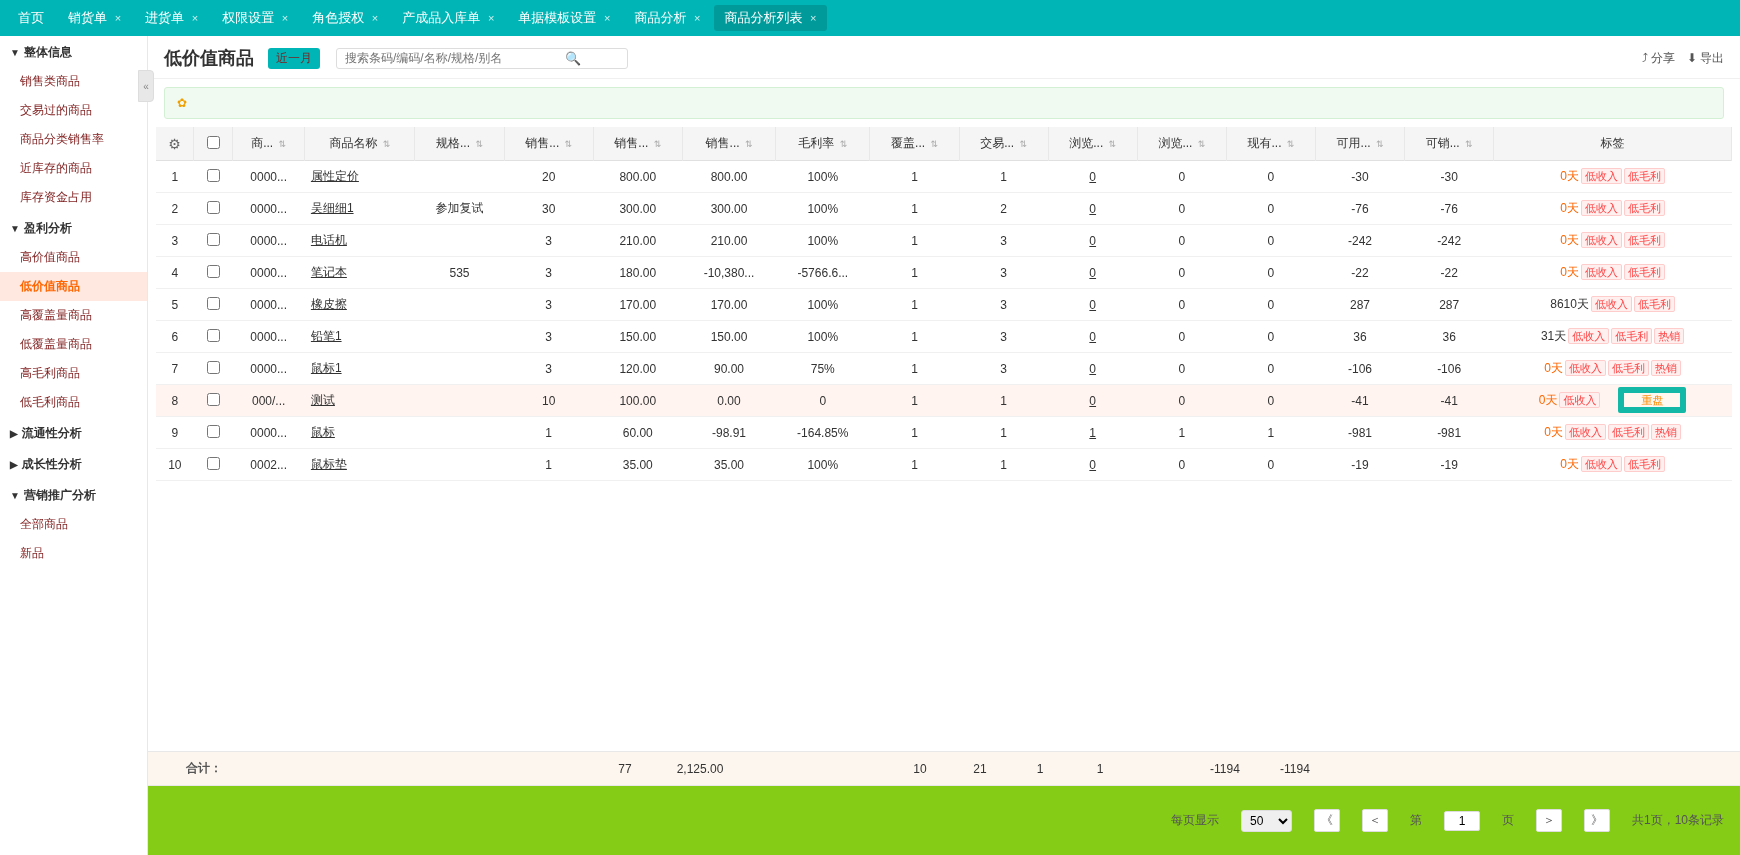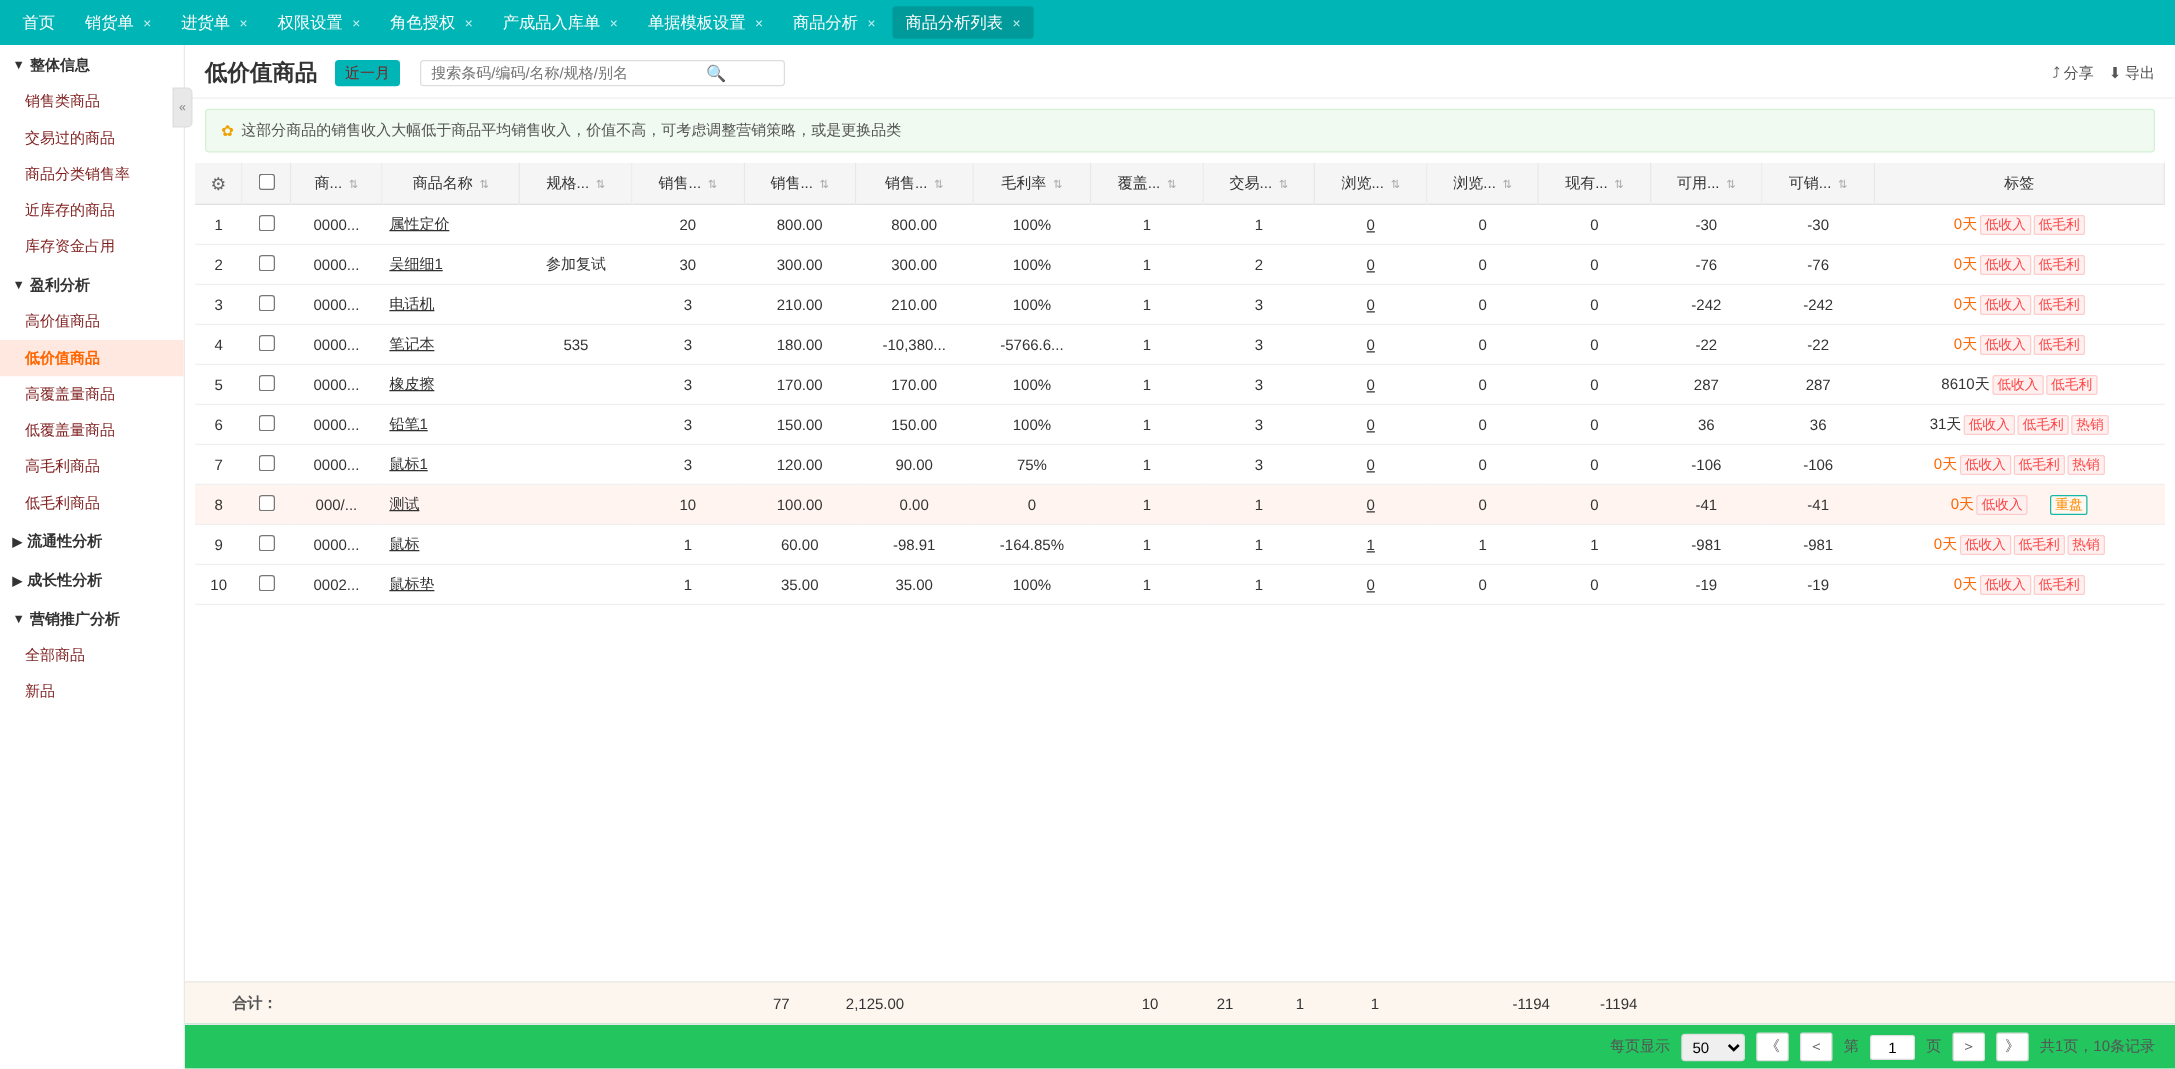--- a/index.html
+++ b/index.html
@@ -183,21 +183,21 @@
     tbody tr.highlighted { background: #fff4f0; }
     tbody td {
       padding: 7px 6px;
       text-align: center;
       color: #333;
       white-space: nowrap;
     }
     tbody td.text-left { text-align: left; text-decoration: underline; }
     .underline { text-decoration: underline; cursor: pointer; color: #333; }
     .tag-red { color: #ff4444; font-size: 11px; background: #fff0f0; border: 1px solid #ffcccc; border-radius: 2px; padding: 1px 3px; margin-left: 2px; }
-    .tag-orange { color: #ff8800; font-size: 11px; background: #fff8f0; border: 1px solid #14b8a6; border-radius: 2px; padding: 1px 3px; margin-left: 18px; }
+    .tag-orange { color: #ff8800; font-size: 11px; background: #fff8f0; border: 6px solid #14b8a6; border-radius: 2px; padding: 1px 17px; margin-left: 18px; }
     .tag-hot { color: #ff4444; font-size: 11px; background: #fff0f0; border: 1px solid #ffcccc; border-radius: 2px; padding: 1px 3px; margin-left: 2px; }
     .days-orange { color: #ff6600; }
     .days-normal { color: #333; }
 
     
     .table-footer {
       background: #fdf6ee;
       border-top: 1px solid #e8e8e8;
       padding: 8px 16px;
       display: flex;
@@ -212,27 +212,27 @@
     }
     .footer-cell {
       min-width: 60px;
       text-align: center;
       color: #333;
       padding: 0 6px;
     }
 
     
     .pagination-bar {
-      background: #22c55e;
+      background: #84cc16;
       border-top: 1px solid #e8e8e8;
-      padding: 6px 16px;
+      padding: 23px 16px;
       display: flex;
       align-items: center;
       justify-content: flex-end;
-      gap: 9px;
+      gap: 22px;
       font-size: 12px;
       color: #555;
     }
     .page-size-select {
       border: 1px solid #ddd;
       border-radius: 3px;
       padding: 2px 4px;
       font-size: 12px;
       outline: none;
     }
@@ -340,21 +340,20 @@
         </div>
         <div class="header-btn">
           <span>⬇</span>
           <span>导出</span>
         </div>
       </div>
     </div>
 
     <div class="info-banner">
       <span class="info-icon">✿</span>
-      <span>这部分商品的销售收入大幅低于商品平均销售收入，价值不高，可考虑调整营销策略，或是更换品类</span>
     </div>
 
     <div class="table-wrapper">
       <table>
         <thead>
           <tr>
             <th><span class="gear-icon">⚙</span></th>
             <th><input type="checkbox" style=""></th>
             <th>商... <span class="sort-icon">⇅</span></th>
             <th>商品名称 <span class="sort-icon">⇅</span></th>

